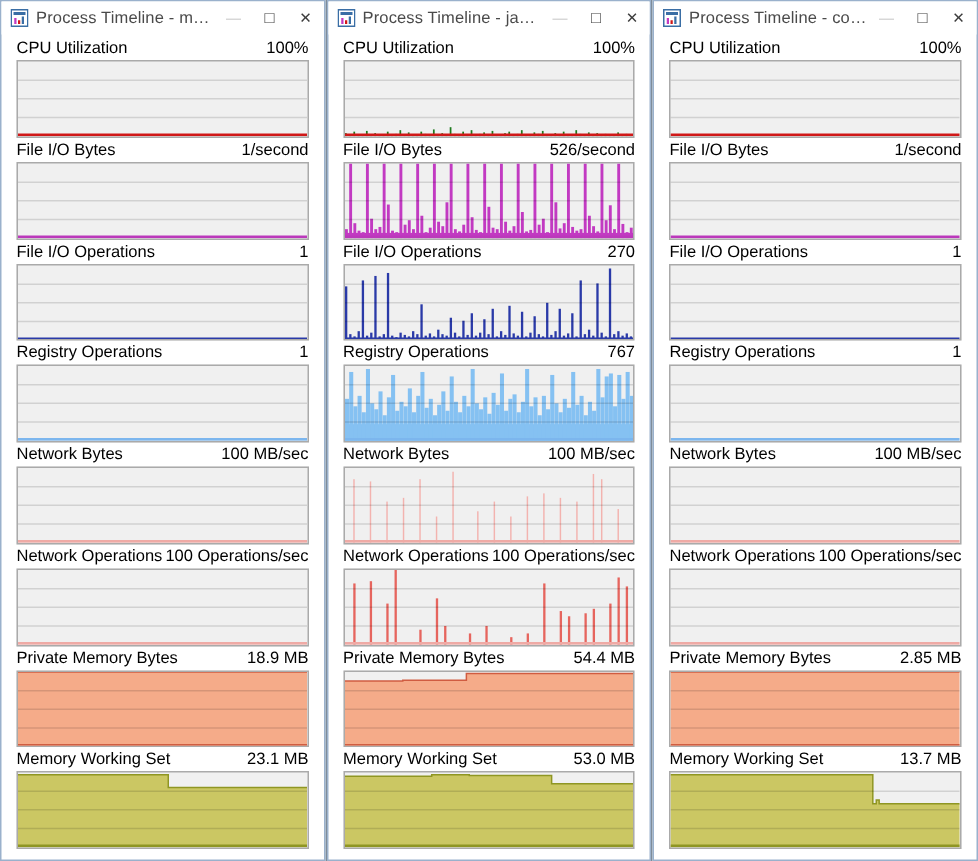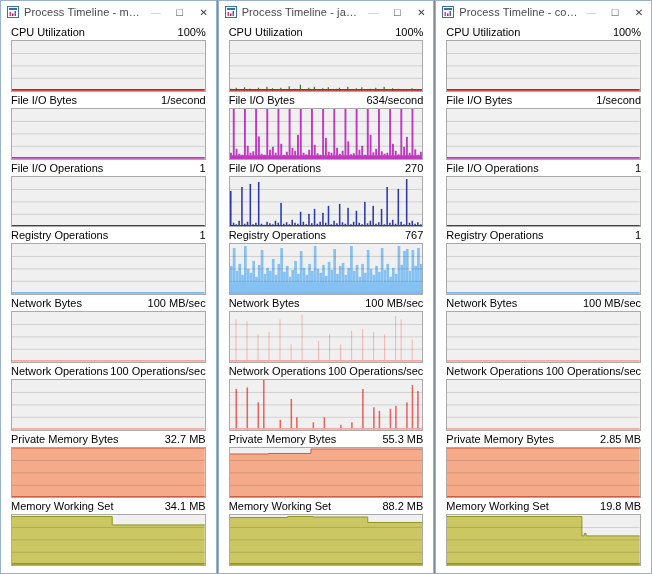--- a/index.html
+++ b/index.html
@@ -145,38 +145,38 @@
               <line x1="0" y1="50" x2="1000" y2="50" stroke="rgba(0,0,0,0.13)" stroke-width="1" vector-effect="non-scaling-stroke"></line>
               <line x1="0" y1="75" x2="1000" y2="75" stroke="rgba(0,0,0,0.13)" stroke-width="1" vector-effect="non-scaling-stroke"></line>
               <rect x="0" y="96.5" width="1000" height="3.5" fill="#efaaa5"></rect>
             </svg>
     </div>
   </div>
 
   <div class="panel">
     <div class="panel-header">
       <span class="lbl">Private Memory Bytes</span>
-      <span class="val">32.7 MB</span>
+      <span class="val">18.9 MB</span>
     </div>
     <div class="chartbox">
       <svg preserveAspectRatio="none" viewBox="0 0 1000 100">
               <polygon points="0,100 0.0,0.0 1000.0,0.0 1000,100" fill="#f5ab89"></polygon>
               <polyline points="0.0,0.0 1000.0,0.0" fill="none" stroke="#d05c41" stroke-width="1" vector-effect="non-scaling-stroke"></polyline>
               <line x1="0" y1="25" x2="1000" y2="25" stroke="rgba(0,0,0,0.13)" stroke-width="1" vector-effect="non-scaling-stroke"></line>
               <line x1="0" y1="50" x2="1000" y2="50" stroke="rgba(0,0,0,0.13)" stroke-width="1" vector-effect="non-scaling-stroke"></line>
               <line x1="0" y1="75" x2="1000" y2="75" stroke="rgba(0,0,0,0.13)" stroke-width="1" vector-effect="non-scaling-stroke"></line>
               <rect x="0" y="96.5" width="1000" height="3.5" fill="#d05c41"></rect>
             </svg>
     </div>
   </div>
 
   <div class="panel">
     <div class="panel-header">
       <span class="lbl">Memory Working Set</span>
-      <span class="val">34.1 MB</span>
+      <span class="val">23.1 MB</span>
     </div>
     <div class="chartbox">
       <svg preserveAspectRatio="none" viewBox="0 0 1000 100">
               <polygon points="0,100 0.0,3.0 520.0,3.0 520.0,20.0 1000.0,20.0 1000,100" fill="#cbc763"></polygon>
               <polyline points="0.0,3.0 520.0,3.0 520.0,20.0 1000.0,20.0" fill="none" stroke="#8f9623" stroke-width="1" vector-effect="non-scaling-stroke"></polyline>
               <line x1="0" y1="25" x2="1000" y2="25" stroke="rgba(0,0,0,0.13)" stroke-width="1" vector-effect="non-scaling-stroke"></line>
               <line x1="0" y1="50" x2="1000" y2="50" stroke="rgba(0,0,0,0.13)" stroke-width="1" vector-effect="non-scaling-stroke"></line>
               <line x1="0" y1="75" x2="1000" y2="75" stroke="rgba(0,0,0,0.13)" stroke-width="1" vector-effect="non-scaling-stroke"></line>
               <rect x="0" y="96.5" width="1000" height="3.5" fill="#8f9623"></rect>
             </svg>
@@ -280,21 +280,21 @@
               <line x1="0" y1="50" x2="1000" y2="50" stroke="rgba(0,0,0,0.13)" stroke-width="1" vector-effect="non-scaling-stroke"></line>
               <line x1="0" y1="75" x2="1000" y2="75" stroke="rgba(0,0,0,0.13)" stroke-width="1" vector-effect="non-scaling-stroke"></line>
               <rect x="0" y="96.5" width="1000" height="3.5" fill="#d01818"></rect>
             </svg>
     </div>
   </div>
 
   <div class="panel">
     <div class="panel-header">
       <span class="lbl">File I/O Bytes</span>
-      <span class="val">634/second</span>
+      <span class="val">526/second</span>
     </div>
     <div class="chartbox">
       <svg preserveAspectRatio="none" viewBox="0 0 1000 100">
               <rect x="0" y="93" width="1000" height="7" fill="#c23ac2"></rect>
               <rect x="0.0" y="88" width="10" height="12" fill="#c23ac2"></rect>
               <rect x="14.5" y="0" width="10" height="100" fill="#c23ac2"></rect>
               <rect x="29.0" y="80" width="10" height="20" fill="#c23ac2"></rect>
               <rect x="43.5" y="90" width="10" height="10" fill="#c23ac2"></rect>
               <rect x="58.0" y="92" width="10" height="8" fill="#c23ac2"></rect>
               <rect x="72.5" y="0" width="10" height="100" fill="#c23ac2"></rect>
@@ -601,38 +601,38 @@
               <line x1="0" y1="50" x2="1000" y2="50" stroke="rgba(0,0,0,0.13)" stroke-width="1" vector-effect="non-scaling-stroke"></line>
               <line x1="0" y1="75" x2="1000" y2="75" stroke="rgba(0,0,0,0.13)" stroke-width="1" vector-effect="non-scaling-stroke"></line>
               <rect x="0" y="96.5" width="1000" height="3.5" fill="#efaaa5"></rect>
             </svg>
     </div>
   </div>
 
   <div class="panel">
     <div class="panel-header">
       <span class="lbl">Private Memory Bytes</span>
-      <span class="val">55.3 MB</span>
+      <span class="val">54.4 MB</span>
     </div>
     <div class="chartbox">
       <svg preserveAspectRatio="none" viewBox="0 0 1000 100">
               <polygon points="0,100 0.0,12.0 200.0,12.0 200.0,11.0 420.0,11.0 420.0,2.0 1000.0,2.0 1000,100" fill="#f5ab89"></polygon>
               <polyline points="0.0,12.0 200.0,12.0 200.0,11.0 420.0,11.0 420.0,2.0 1000.0,2.0" fill="none" stroke="#d05c41" stroke-width="1" vector-effect="non-scaling-stroke"></polyline>
               <line x1="0" y1="25" x2="1000" y2="25" stroke="rgba(0,0,0,0.13)" stroke-width="1" vector-effect="non-scaling-stroke"></line>
               <line x1="0" y1="50" x2="1000" y2="50" stroke="rgba(0,0,0,0.13)" stroke-width="1" vector-effect="non-scaling-stroke"></line>
               <line x1="0" y1="75" x2="1000" y2="75" stroke="rgba(0,0,0,0.13)" stroke-width="1" vector-effect="non-scaling-stroke"></line>
               <rect x="0" y="96.5" width="1000" height="3.5" fill="#d05c41"></rect>
             </svg>
     </div>
   </div>
 
   <div class="panel">
     <div class="panel-header">
       <span class="lbl">Memory Working Set</span>
-      <span class="val">88.2 MB</span>
+      <span class="val">53.0 MB</span>
     </div>
     <div class="chartbox">
       <svg preserveAspectRatio="none" viewBox="0 0 1000 100">
               <polygon points="0,100 0.0,5.0 300.0,5.0 300.0,3.0 430.0,3.0 430.0,4.0 715.0,4.0 715.0,15.0 1000.0,15.0 1000,100" fill="#cbc763"></polygon>
               <polyline points="0.0,5.0 300.0,5.0 300.0,3.0 430.0,3.0 430.0,4.0 715.0,4.0 715.0,15.0 1000.0,15.0" fill="none" stroke="#8f9623" stroke-width="1" vector-effect="non-scaling-stroke"></polyline>
               <line x1="0" y1="25" x2="1000" y2="25" stroke="rgba(0,0,0,0.13)" stroke-width="1" vector-effect="non-scaling-stroke"></line>
               <line x1="0" y1="50" x2="1000" y2="50" stroke="rgba(0,0,0,0.13)" stroke-width="1" vector-effect="non-scaling-stroke"></line>
               <line x1="0" y1="75" x2="1000" y2="75" stroke="rgba(0,0,0,0.13)" stroke-width="1" vector-effect="non-scaling-stroke"></line>
               <rect x="0" y="96.5" width="1000" height="3.5" fill="#8f9623"></rect>
             </svg>
@@ -759,21 +759,21 @@
               <line x1="0" y1="50" x2="1000" y2="50" stroke="rgba(0,0,0,0.13)" stroke-width="1" vector-effect="non-scaling-stroke"></line>
               <line x1="0" y1="75" x2="1000" y2="75" stroke="rgba(0,0,0,0.13)" stroke-width="1" vector-effect="non-scaling-stroke"></line>
               <rect x="0" y="96.5" width="1000" height="3.5" fill="#d05c41"></rect>
             </svg>
     </div>
   </div>
 
   <div class="panel">
     <div class="panel-header">
       <span class="lbl">Memory Working Set</span>
-      <span class="val">19.8 MB</span>
+      <span class="val">13.7 MB</span>
     </div>
     <div class="chartbox">
       <svg preserveAspectRatio="none" viewBox="0 0 1000 100">
               <polygon points="0,100 0.0,3.0 700.0,3.0 700.0,42.0 712.0,42.0 712.0,37.0 722.0,37.0 722.0,42.0 1000.0,42.0 1000,100" fill="#cbc763"></polygon>
               <polyline points="0.0,3.0 700.0,3.0 700.0,42.0 712.0,42.0 712.0,37.0 722.0,37.0 722.0,42.0 1000.0,42.0" fill="none" stroke="#8f9623" stroke-width="1" vector-effect="non-scaling-stroke"></polyline>
               <line x1="0" y1="25" x2="1000" y2="25" stroke="rgba(0,0,0,0.13)" stroke-width="1" vector-effect="non-scaling-stroke"></line>
               <line x1="0" y1="50" x2="1000" y2="50" stroke="rgba(0,0,0,0.13)" stroke-width="1" vector-effect="non-scaling-stroke"></line>
               <line x1="0" y1="75" x2="1000" y2="75" stroke="rgba(0,0,0,0.13)" stroke-width="1" vector-effect="non-scaling-stroke"></line>
               <rect x="0" y="96.5" width="1000" height="3.5" fill="#8f9623"></rect>
             </svg>

